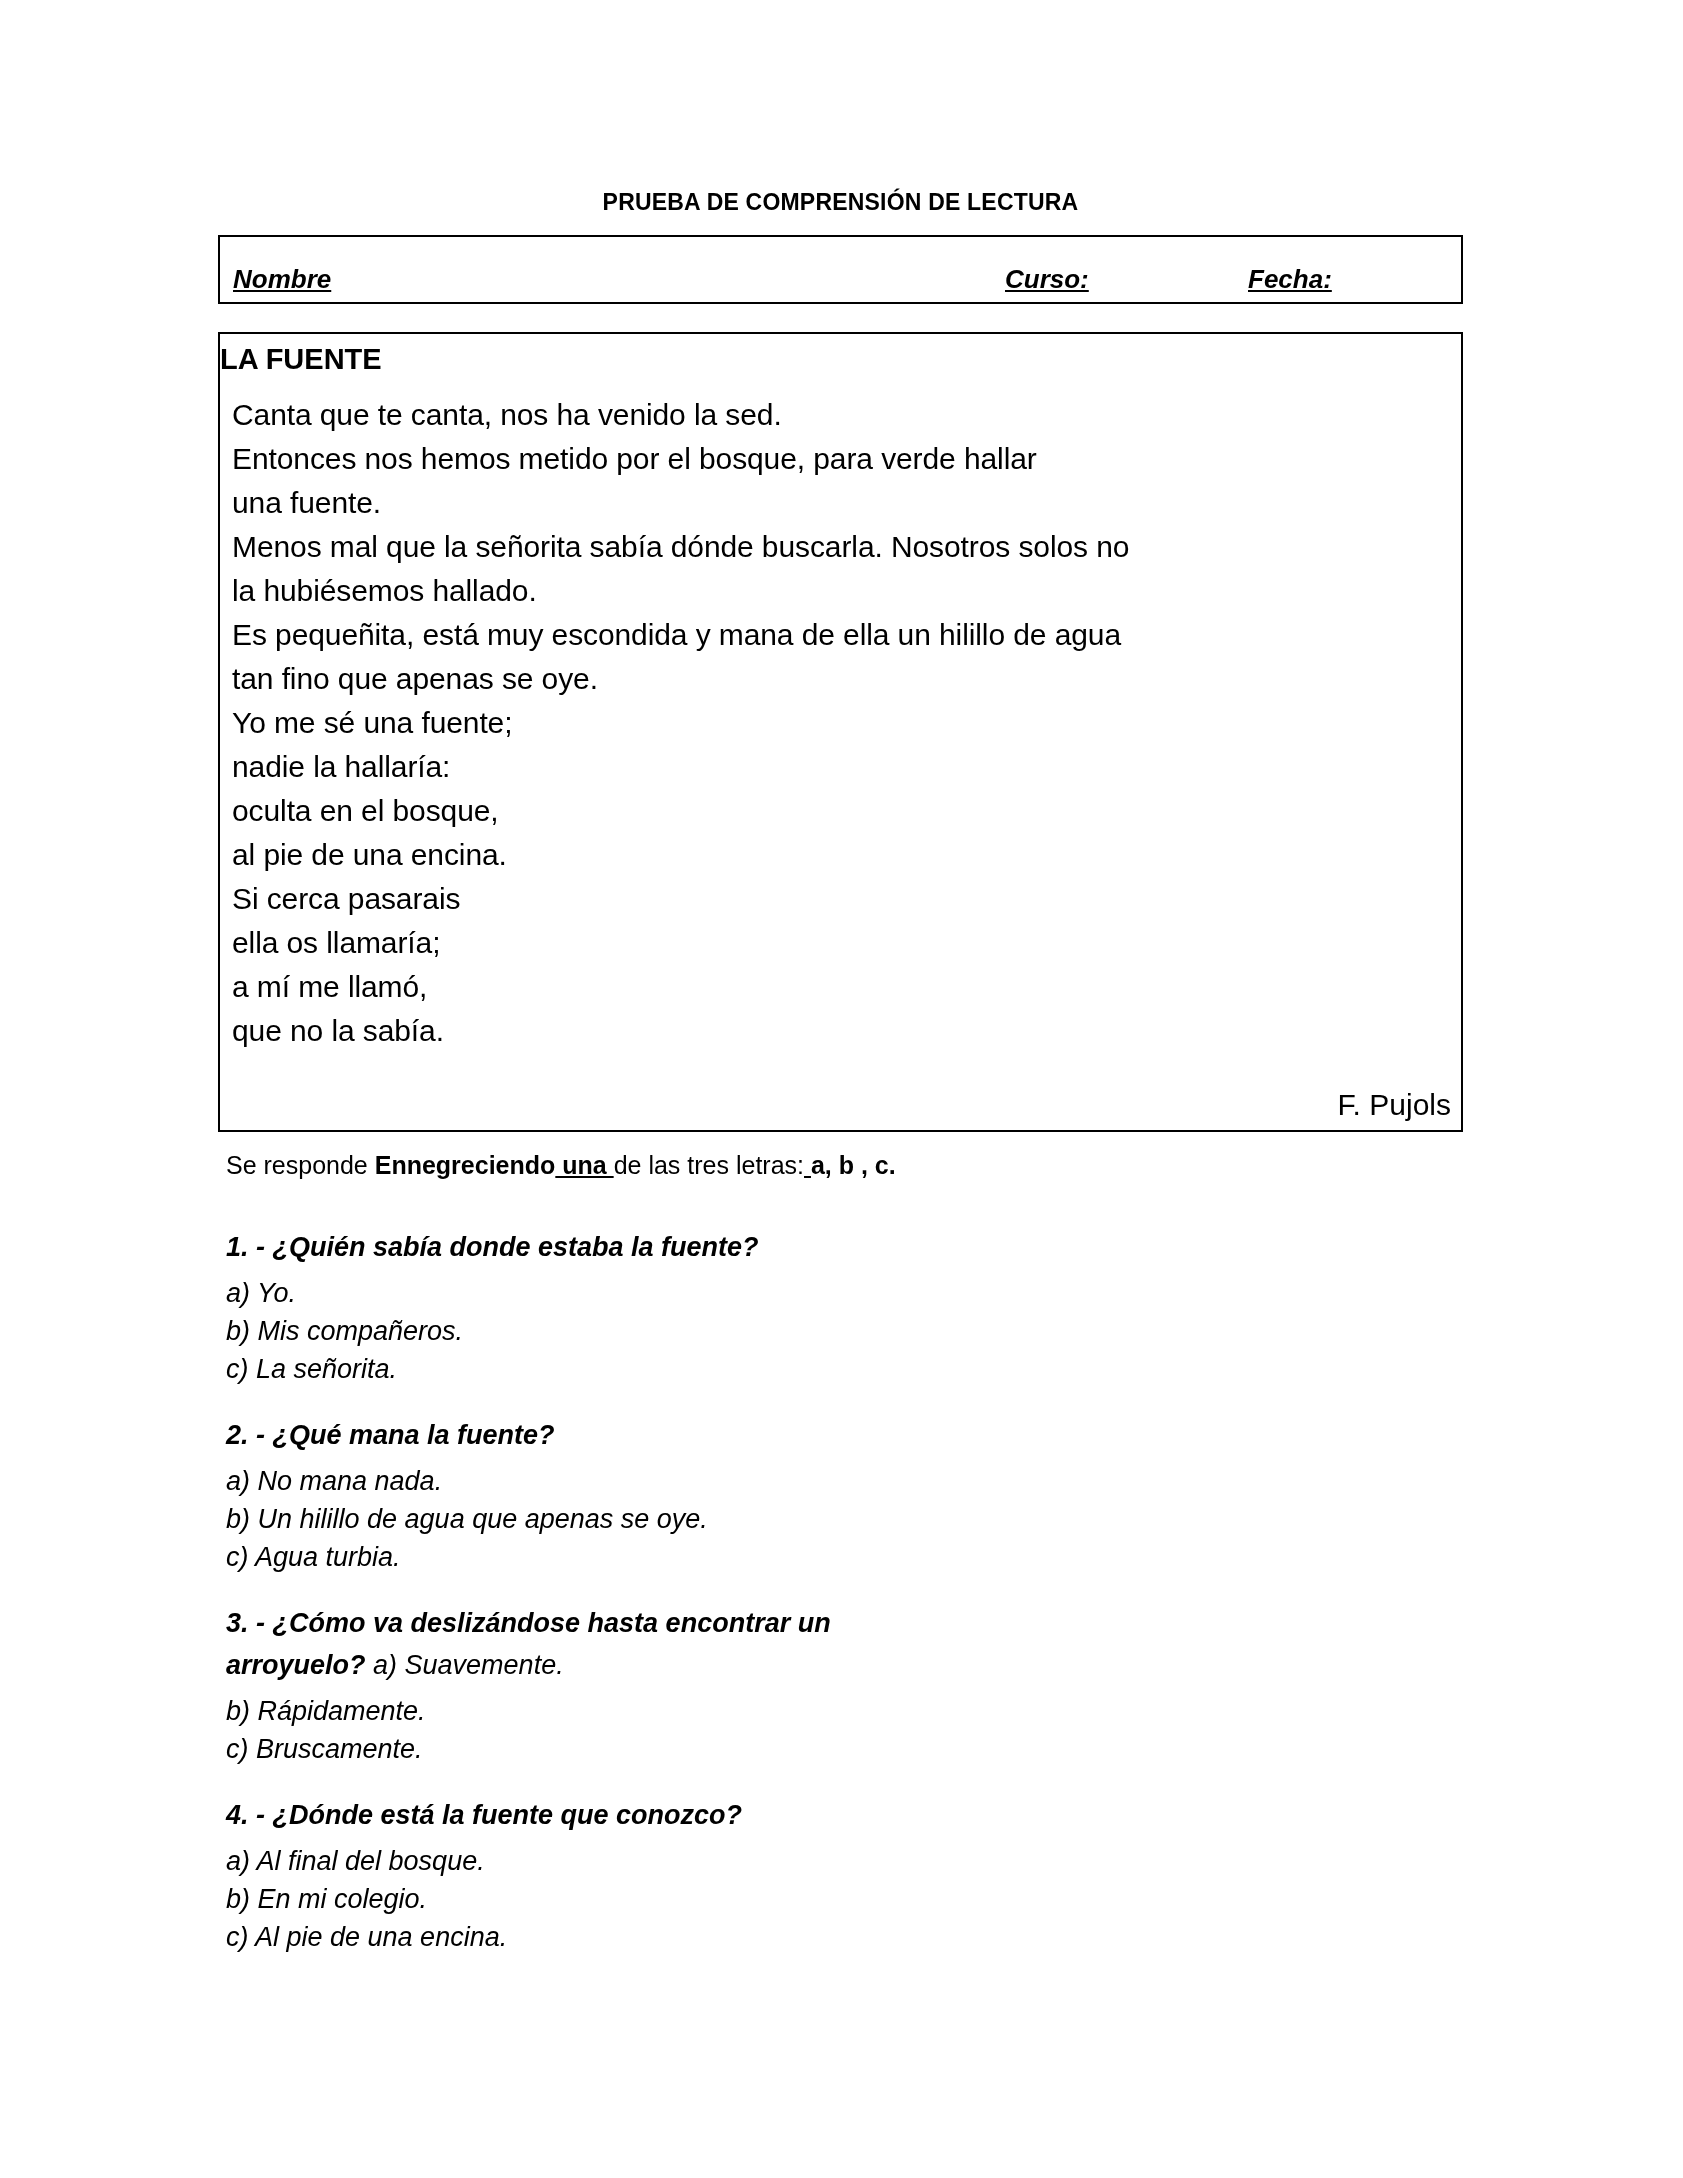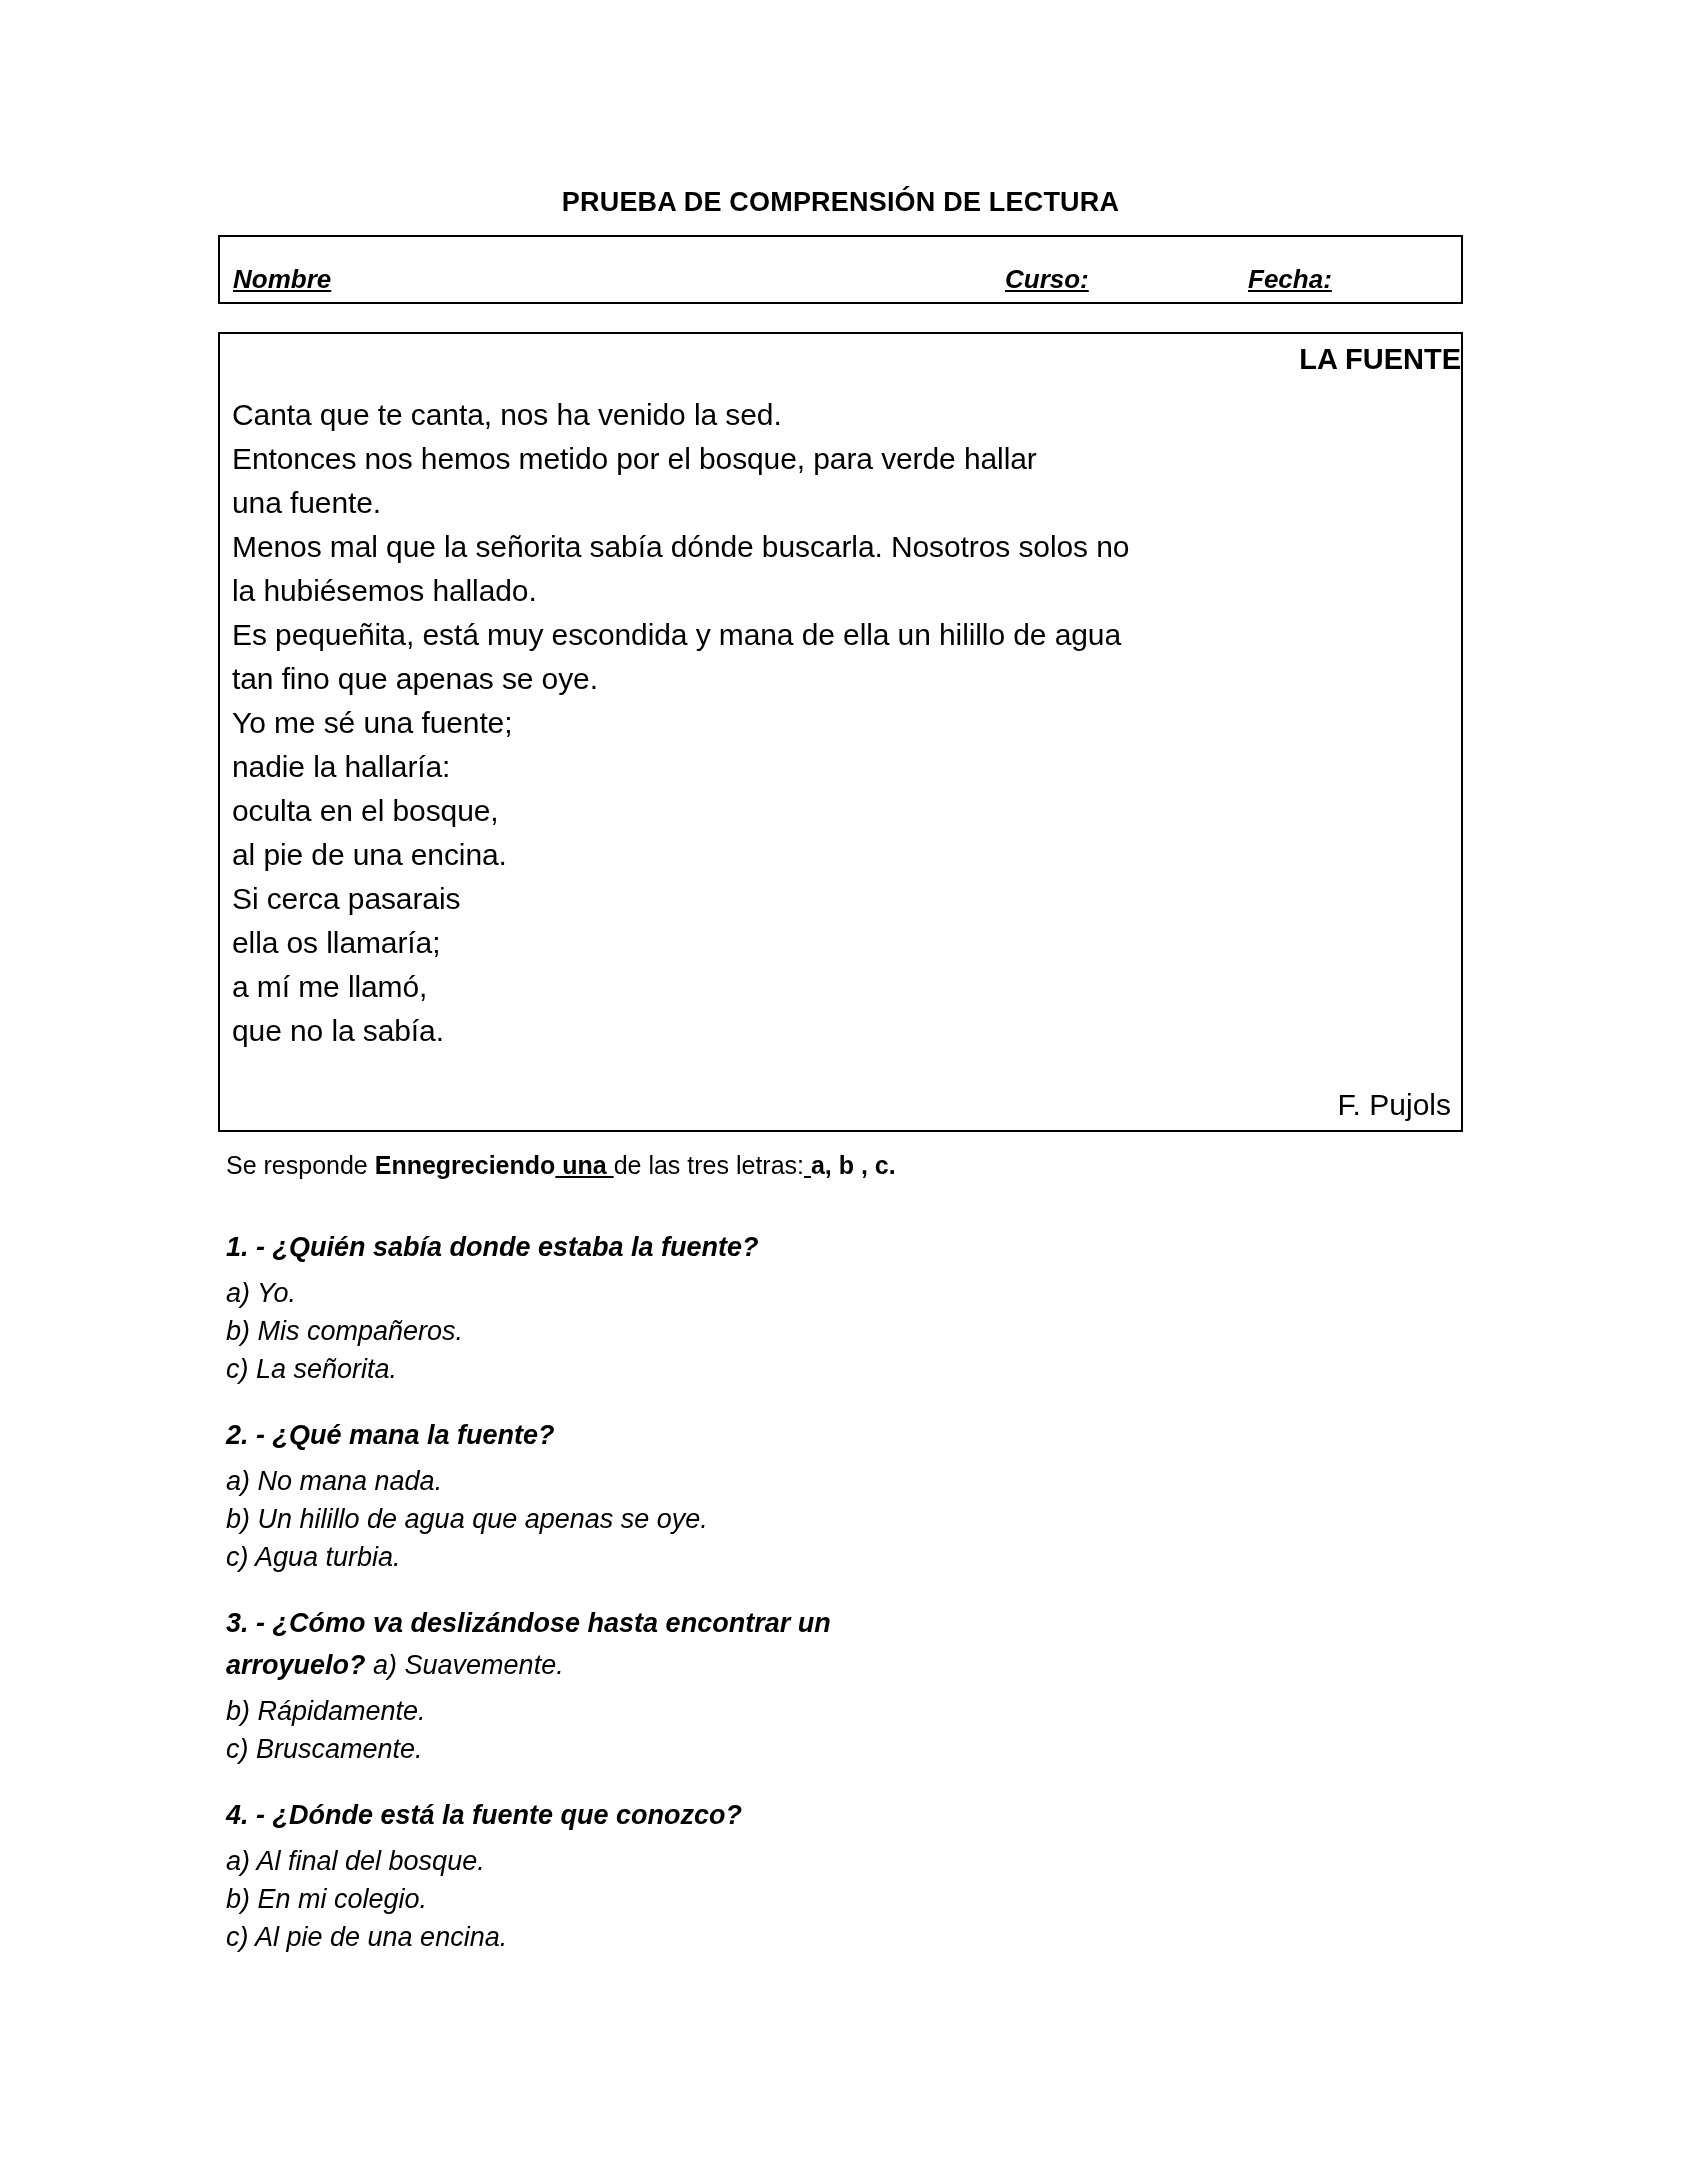--- a/index.html
+++ b/index.html
@@ -27,21 +27,21 @@
     overflow: hidden;
   }
 
   
   .doc-title {
     position: absolute;
     left: 218px;
     top: 184px;
     width: 1245px;
     text-align: center;
-    font-size: 27px;
+    font-size: 23px;
     font-weight: bold;
     letter-spacing: 0.2px;
     line-height: 36px;
     white-space: nowrap;
   }
 
   
   .idbox {
     position: absolute;
     left: 218px;
@@ -84,21 +84,21 @@
     position: relative;
     width: 100%;
     height: 100%;
     padding: 0;
   }
   .poem-title {
     position: absolute;
     top: 7px;
     left: 0;
     width: 100%;
-    text-align: right;
+    text-align: left;
     font-size: 29px;
     font-weight: bold;
     line-height: 36px;
     white-space: nowrap;
   }
   .poem-lines {
     position: absolute;
     top: 47px;
     left: 12px;
     right: 10px;

